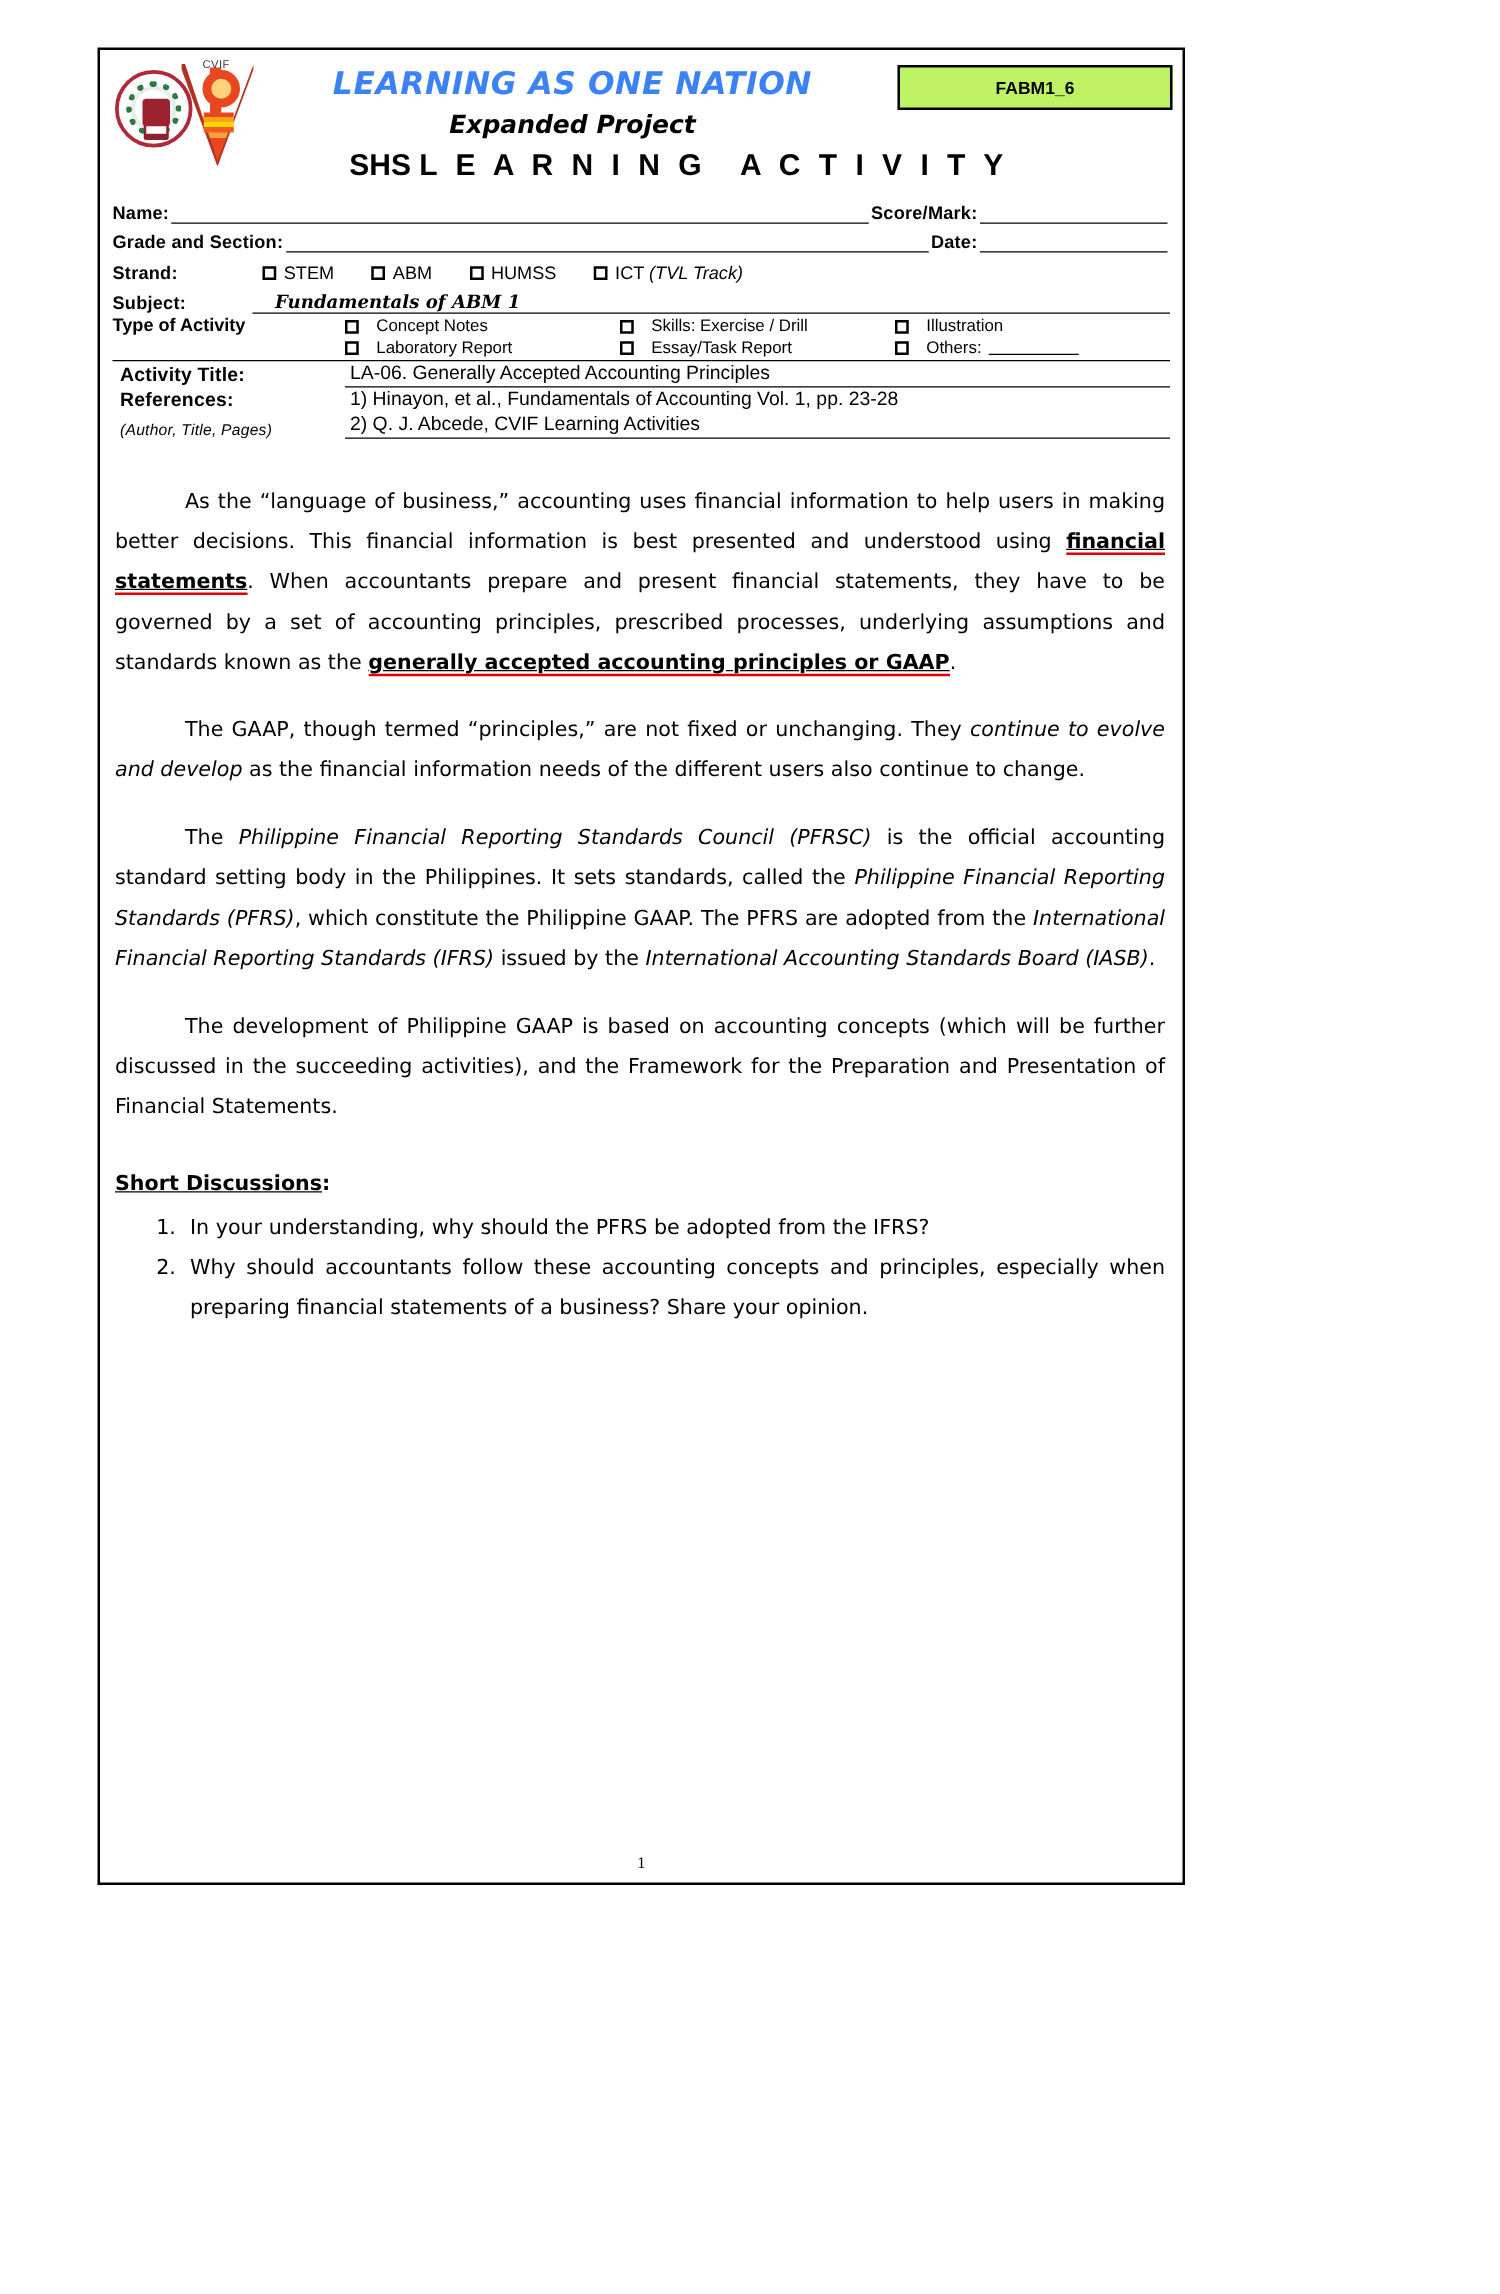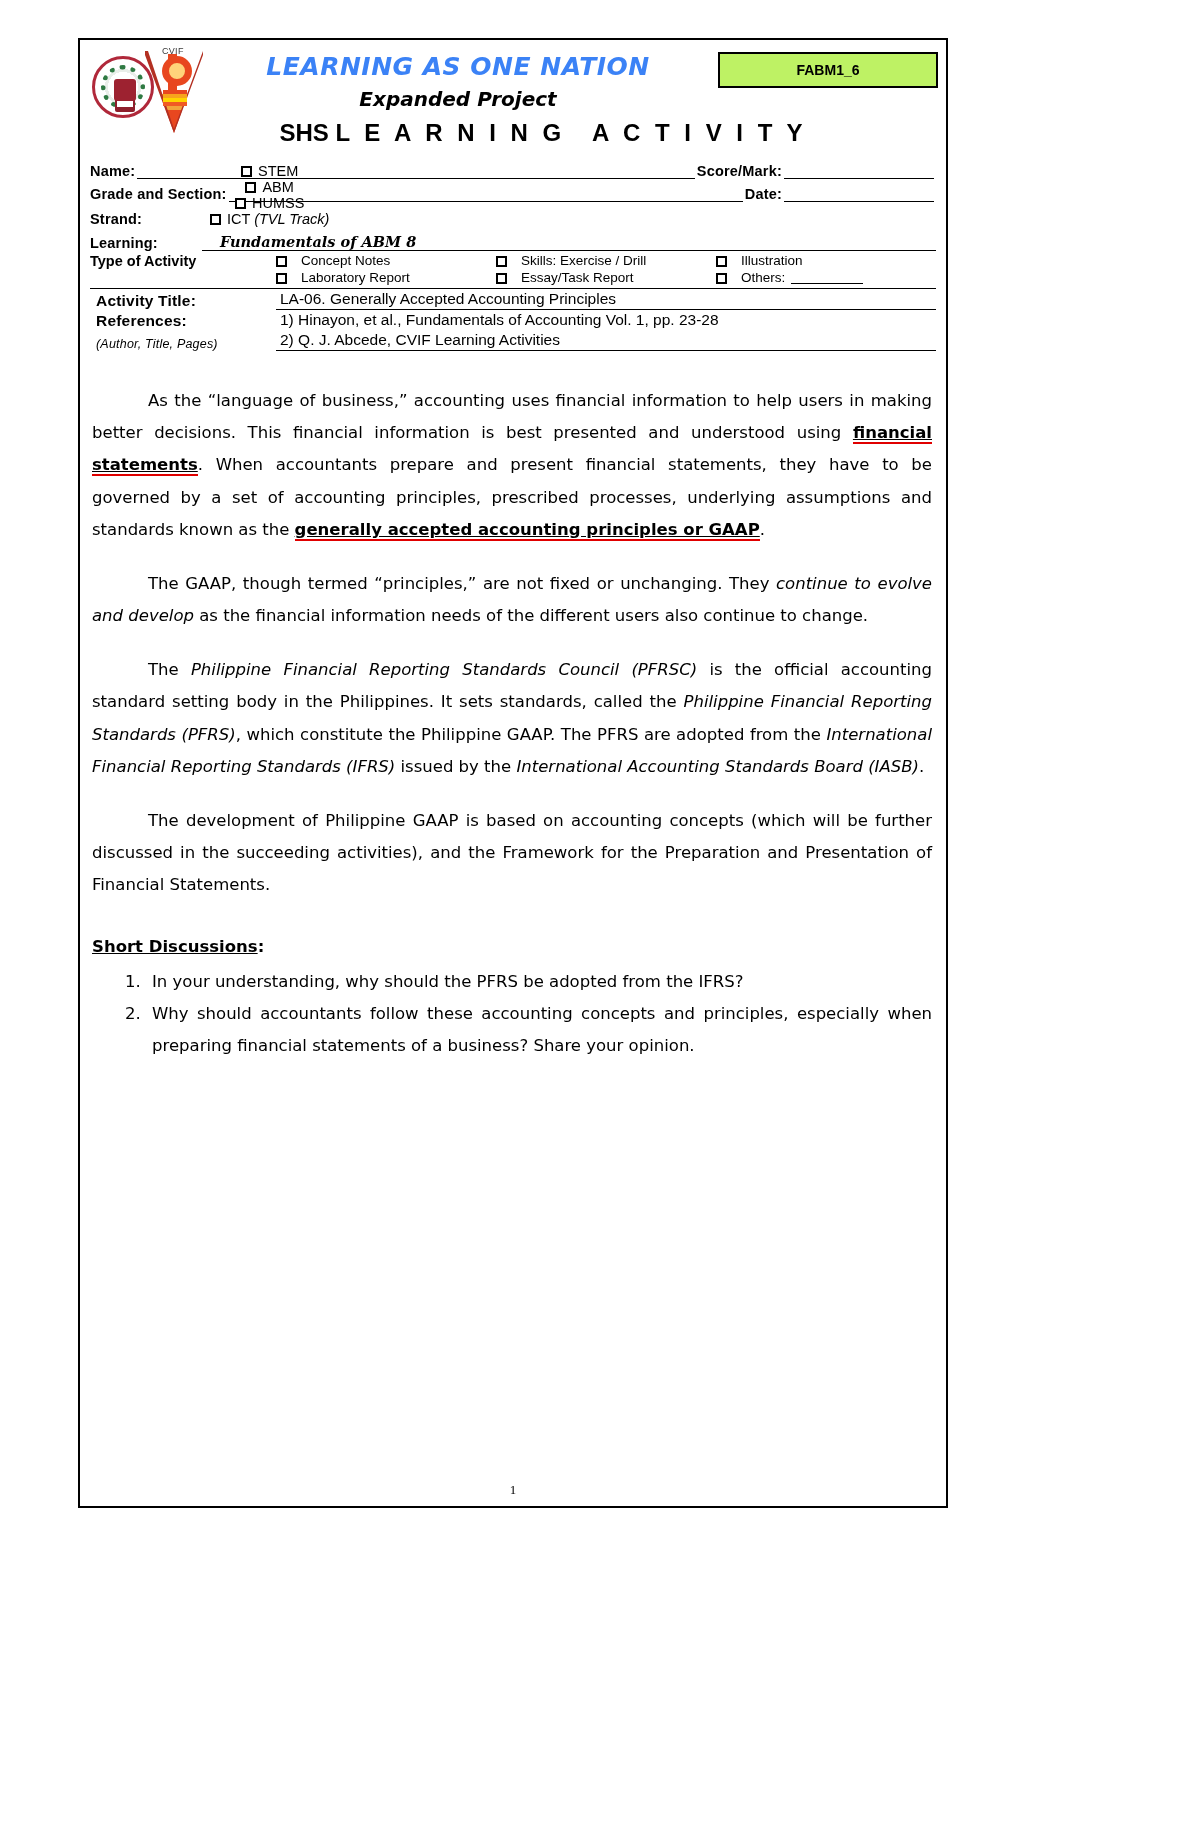--- a/index.html
+++ b/index.html
@@ -222,21 +222,20 @@
     margin-right: 6px;
     position: relative;
     top: 1px;
     background: #fff;
   }
   .strand-opts {
     display: flex;
     align-items: center;
     font-size: 14.5px;
     font-family: "Liberation Sans", sans-serif;
-    flex-direction: column;
   }
   .strand-opts .opt { margin-right: 30px; white-space: nowrap; }
   .italic { font-style: italic; margin-top: 41px; }
 
   .subject-val {
     font-family: "DejaVu Serif", serif;
     font-style: italic;
     font-weight: bold;
     font-size: 14.5px;
     padding: 0 6px 0 18px;
@@ -419,22 +418,22 @@
           <span class="cb"></span><span>HUMSS</span>
         </span>
         <span class="opt">
           <span class="cb"></span><span>ICT</span>
           <span class="italic">(TVL Track)</span>
         </span>
       </span>
     </div>
 
     <div class="frow" style="height:24px">
-      <span class="lbl" style="width:112px;flex:0 0 auto">Learning:</span>
-      <span class="subject-val">Fundamentals of ABM 8</span>
+      <span class="lbl" style="width:112px;flex:0 0 auto">Subject:</span>
+      <span class="subject-val">Fundamentals of ABM 1</span>
     </div>
 
     <div class="toa">
       <div class="toa-label">Type of Activity</div>
       <div class="toa-cols">
         <div class="cell">
           <span class="cb"></span>
           <span>Concept Notes</span>
         </div>
         <div class="cell">

